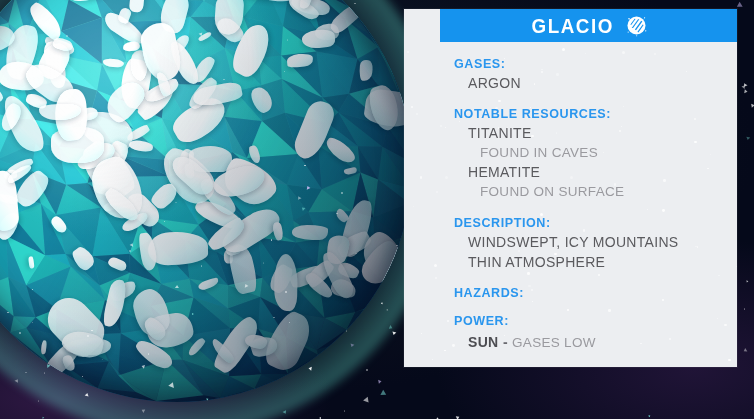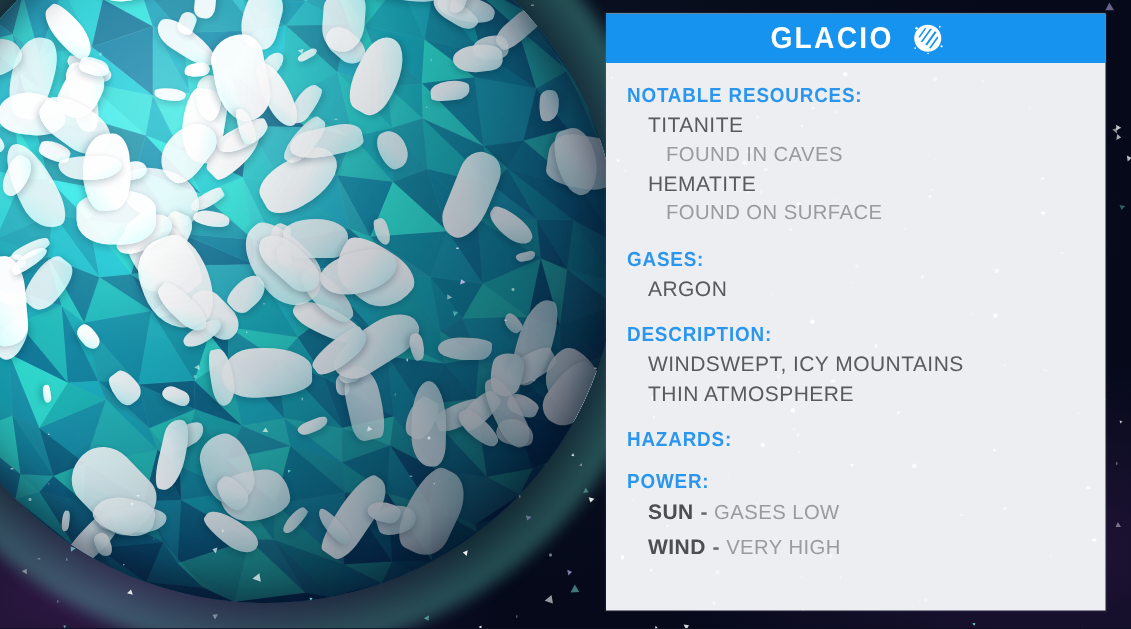--- a/index.html
+++ b/index.html
@@ -86,24 +86,25 @@
   #limb {
     position: absolute; inset: 0; border-radius: 50%;
     box-shadow: inset 0 0 26px 6px rgba(3,12,34,.55);
     pointer-events: none;
   }
 
   
   #info-panel {
     position: absolute;
     left: 404px; top: 9px;
-    width: 333px; height: 398px;
+    width: 333px; height: 358px;
     background: #eceef1;
     overflow: hidden;
     box-shadow: 0 0 0 1px rgba(255,255,255,.05);
+    padding-left: 36px;
   }
   #panel-speckle { position: absolute; inset: 0; pointer-events: none; }
   #panel-speckle .sp {
     position: absolute; border-radius: 50%;
     background: #ffffff; opacity: .85;
   }
 
   #panel-header {
     position: relative;
     height: 33px;
@@ -899,38 +900,37 @@
           <circle cx="20.4" cy="4.0" r="0.65" fill="#ffffff"></circle>
           <circle cx="21.6" cy="17.6" r="0.75" fill="#ffffff"></circle>
           <circle cx="3.3" cy="18.9" r="0.6" fill="#ffffff"></circle>
           <circle cx="12.2" cy="22.6" r="0.55" fill="#ffffff"></circle>
         </svg>
       </div>
     </div>
 
     <div id="panel-body">
         <div class="section">
+          <div class="sec-label">GASES:</div>
+          <div class="item">ARGON</div>
+        </div>
+        <div class="section">
           <div class="sec-label">NOTABLE RESOURCES:</div>
           <div class="item">TITANITE</div>
           <div class="sub">FOUND IN CAVES</div>
           <div class="item">HEMATITE</div>
           <div class="sub">FOUND ON SURFACE</div>
-        </div>
-        <div class="section">
-          <div class="sec-label">GASES:</div>
-          <div class="item">ARGON</div>
         </div>
         <div class="section">
           <div class="sec-label">DESCRIPTION:</div>
           <div class="item">WINDSWEPT, ICY MOUNTAINS</div>
           <div class="item">THIN ATMOSPHERE</div>
         </div>
         <div class="section">
           <div class="sec-label">HAZARDS:</div>
         </div>
         <div class="section">
           <div class="sec-label">POWER:</div>
           <div class="kv"><span class="k">SUN</span> <span class="dash">-</span> <span class="v">GASES LOW</span></div>
-          <div class="kv"><span class="k">WIND</span> <span class="dash">-</span> <span class="v">VERY HIGH</span></div>
         </div>
       </div>
   </div>
 </div>
 
 </body></html>

